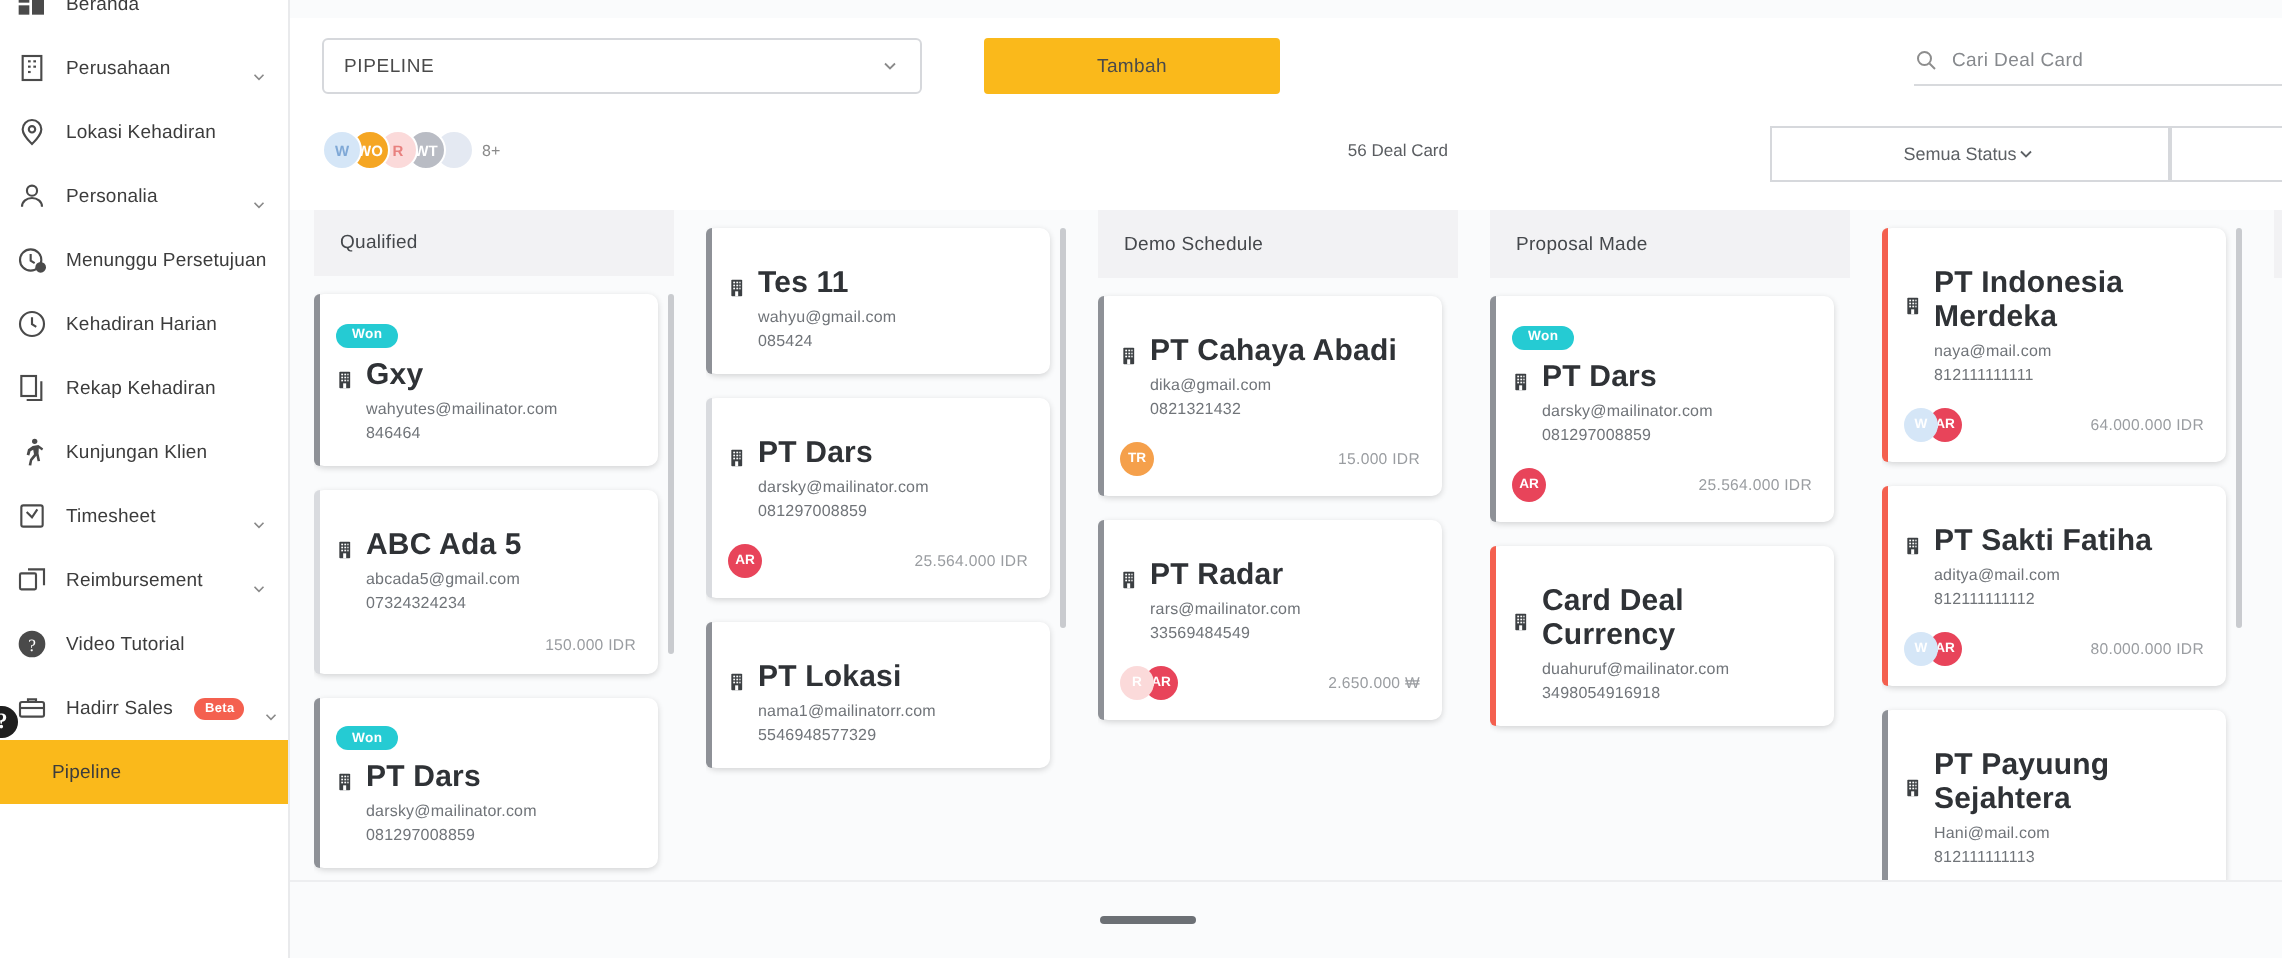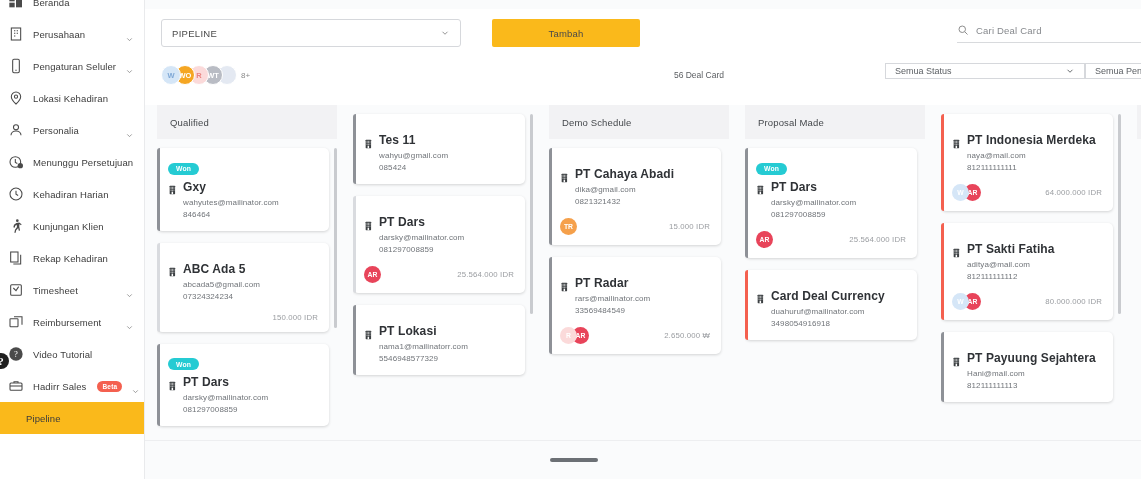--- a/index.html
+++ b/index.html
@@ -144,23 +144,23 @@
   }
   .avmore { font-size: 8px; color: #8a8a8a; margin-left: 10px; }
 
   .deal-count {
     position: absolute; right: 417px; top: 13px;
     font-size: 8.5px; color: #5a5d61;
     white-space: nowrap;
   }
   .filter-select {
     position: absolute; top: 6px;
-    height: 16px;
+    height: 28px;
     border: 1px solid #d6d8dc; background: #fff;
-    display: flex; align-items: center; justify-content: space-between;
+    display: flex; align-items: center; justify-content: center;
     padding: 0 9px;
     font-size: 9px; color: #5d6165;
     cursor: pointer;
   }
   #status-filter { left: 740px; width: 200px; }
   #user-filter  { left: 940px; width: 201px; }
   .filter-select .chev2 { width: 10px; height: 10px; color: #5d6165; }
 
   
   .board {
@@ -212,21 +212,21 @@
     display: inline-block;
     background: #25CBD3; color: #fff;
     font-size: 6.8px; font-weight: bold;
     border-radius: 8px;
     padding: 2.5px 8px;
     margin-bottom: 5px;
     letter-spacing:.2px;
   }
   .card-title-row { display: flex; align-items: center; gap: 5px; margin-bottom: 3px; }
   .bldg { width: 10px; height: 11px; flex:0 0 10px; color:#3c4043; }
-  .card-title { font-size: 12px; font-weight: bold; color: #2f3236; letter-spacing:.1px; }
+  .card-title { font-size: 15px; font-weight: bold; color: #2f3236; letter-spacing:.1px; }
   .card-sub { font-size: 8px; color: #707479; padding-left: 15px; line-height: 1.5; letter-spacing:.1px;}
   .card-foot {
     display: flex; align-items: center; justify-content: space-between;
     margin-top: 10px;
   }
   .card-avatars { display:flex; align-items:center; }
   .cav {
     width: 17px; height: 17px; border-radius: 50%;
     display:flex; align-items:center; justify-content:center;
     font-size: 6.8px; font-weight: bold; color:#fff;
@@ -278,32 +278,20 @@
             </svg>
           </span>
           <span class="nav-label">Perusahaan</span>
           <span class="chev"><svg viewBox="0 0 24 24" fill="none" stroke="currentColor" stroke-width="2.2">
               <path d="M6 9l6 6 6-6"></path>
             </svg></span>
         </div>
         <div class="nav-item">
           <span class="nav-icon">
             <svg viewBox="0 0 24 24" fill="none" stroke="currentColor" stroke-width="1.6">
-              <rect x="7" y="2" width="10" height="20" rx="2"></rect>
-              <line x1="11" y1="18.5" x2="13" y2="18.5"></line>
-            </svg>
-          </span>
-          <span class="nav-label">Pengaturan Seluler</span>
-          <span class="chev"><svg viewBox="0 0 24 24" fill="none" stroke="currentColor" stroke-width="2.2">
-              <path d="M6 9l6 6 6-6"></path>
-            </svg></span>
-        </div>
-        <div class="nav-item">
-          <span class="nav-icon">
-            <svg viewBox="0 0 24 24" fill="none" stroke="currentColor" stroke-width="1.6">
               <path d="M12 21s7-6.5 7-11a7 7 0 1 0-14 0c0 4.5 7 11 7 11z"></path>
               <circle cx="12" cy="10" r="2.4"></circle>
             </svg>
           </span>
           <span class="nav-label">Lokasi Kehadiran</span>
         </div>
         <div class="nav-item">
           <span class="nav-icon">
             <svg viewBox="0 0 24 24" fill="none" stroke="currentColor" stroke-width="1.6">
               <circle cx="12" cy="8" r="3.8"></circle>
@@ -329,35 +317,35 @@
           <span class="nav-icon">
             <svg viewBox="0 0 24 24" fill="none" stroke="currentColor" stroke-width="1.6">
               <circle cx="12" cy="12" r="9"></circle>
               <path d="M12 7v5.2l3.2 2"></path>
             </svg>
           </span>
           <span class="nav-label">Kehadiran Harian</span>
         </div>
         <div class="nav-item">
           <span class="nav-icon">
+            <svg viewBox="0 0 24 24" fill="none" stroke="currentColor" stroke-width="1.6">
+              <rect x="4" y="3" width="11" height="15"></rect>
+              <path d="M8 21h11V7"></path>
+            </svg>
+          </span>
+          <span class="nav-label">Rekap Kehadiran</span>
+        </div>
+        <div class="nav-item">
+          <span class="nav-icon">
             <svg viewBox="0 0 24 24" fill="currentColor">
               <circle cx="14" cy="4" r="2"></circle>
               <path d="M12.5 7.5 9 10l-1 4 2 .6.9-3.1 2-1.2.6 3.3-3 3.9L9.5 22l2 .2.6-3.6 3.2-3.7.9 4.1 1.9-.3-1.2-5.5.2-4.1 2.4 1.8.9-1.5-3.6-2.6z"></path>
             </svg>
           </span>
           <span class="nav-label">Kunjungan Klien</span>
-        </div>
-        <div class="nav-item">
-          <span class="nav-icon">
-            <svg viewBox="0 0 24 24" fill="none" stroke="currentColor" stroke-width="1.6">
-              <rect x="4" y="3" width="11" height="15"></rect>
-              <path d="M8 21h11V7"></path>
-            </svg>
-          </span>
-          <span class="nav-label">Rekap Kehadiran</span>
         </div>
         <div class="nav-item">
           <span class="nav-icon">
             <svg viewBox="0 0 24 24" fill="none" stroke="currentColor" stroke-width="1.6">
               <rect x="4" y="4" width="16" height="16" rx="1.5"></rect>
               <path d="M8 9l4 4 4-6"></path>
             </svg>
           </span>
           <span class="nav-label">Timesheet</span>
           <span class="chev"><svg viewBox="0 0 24 24" fill="none" stroke="currentColor" stroke-width="2.2">

